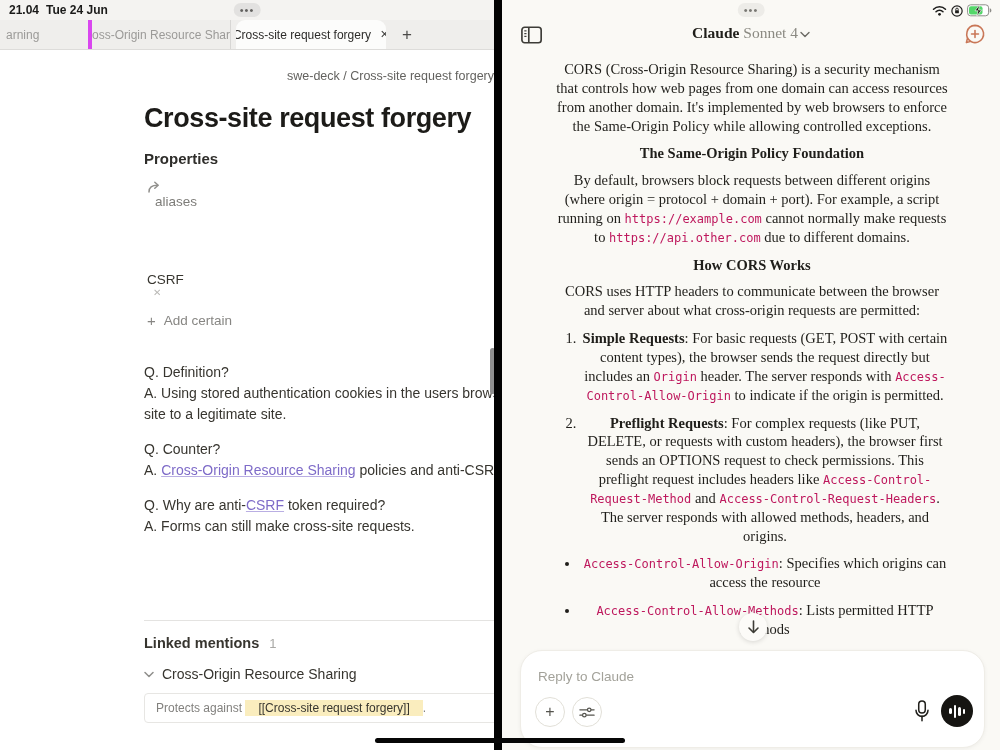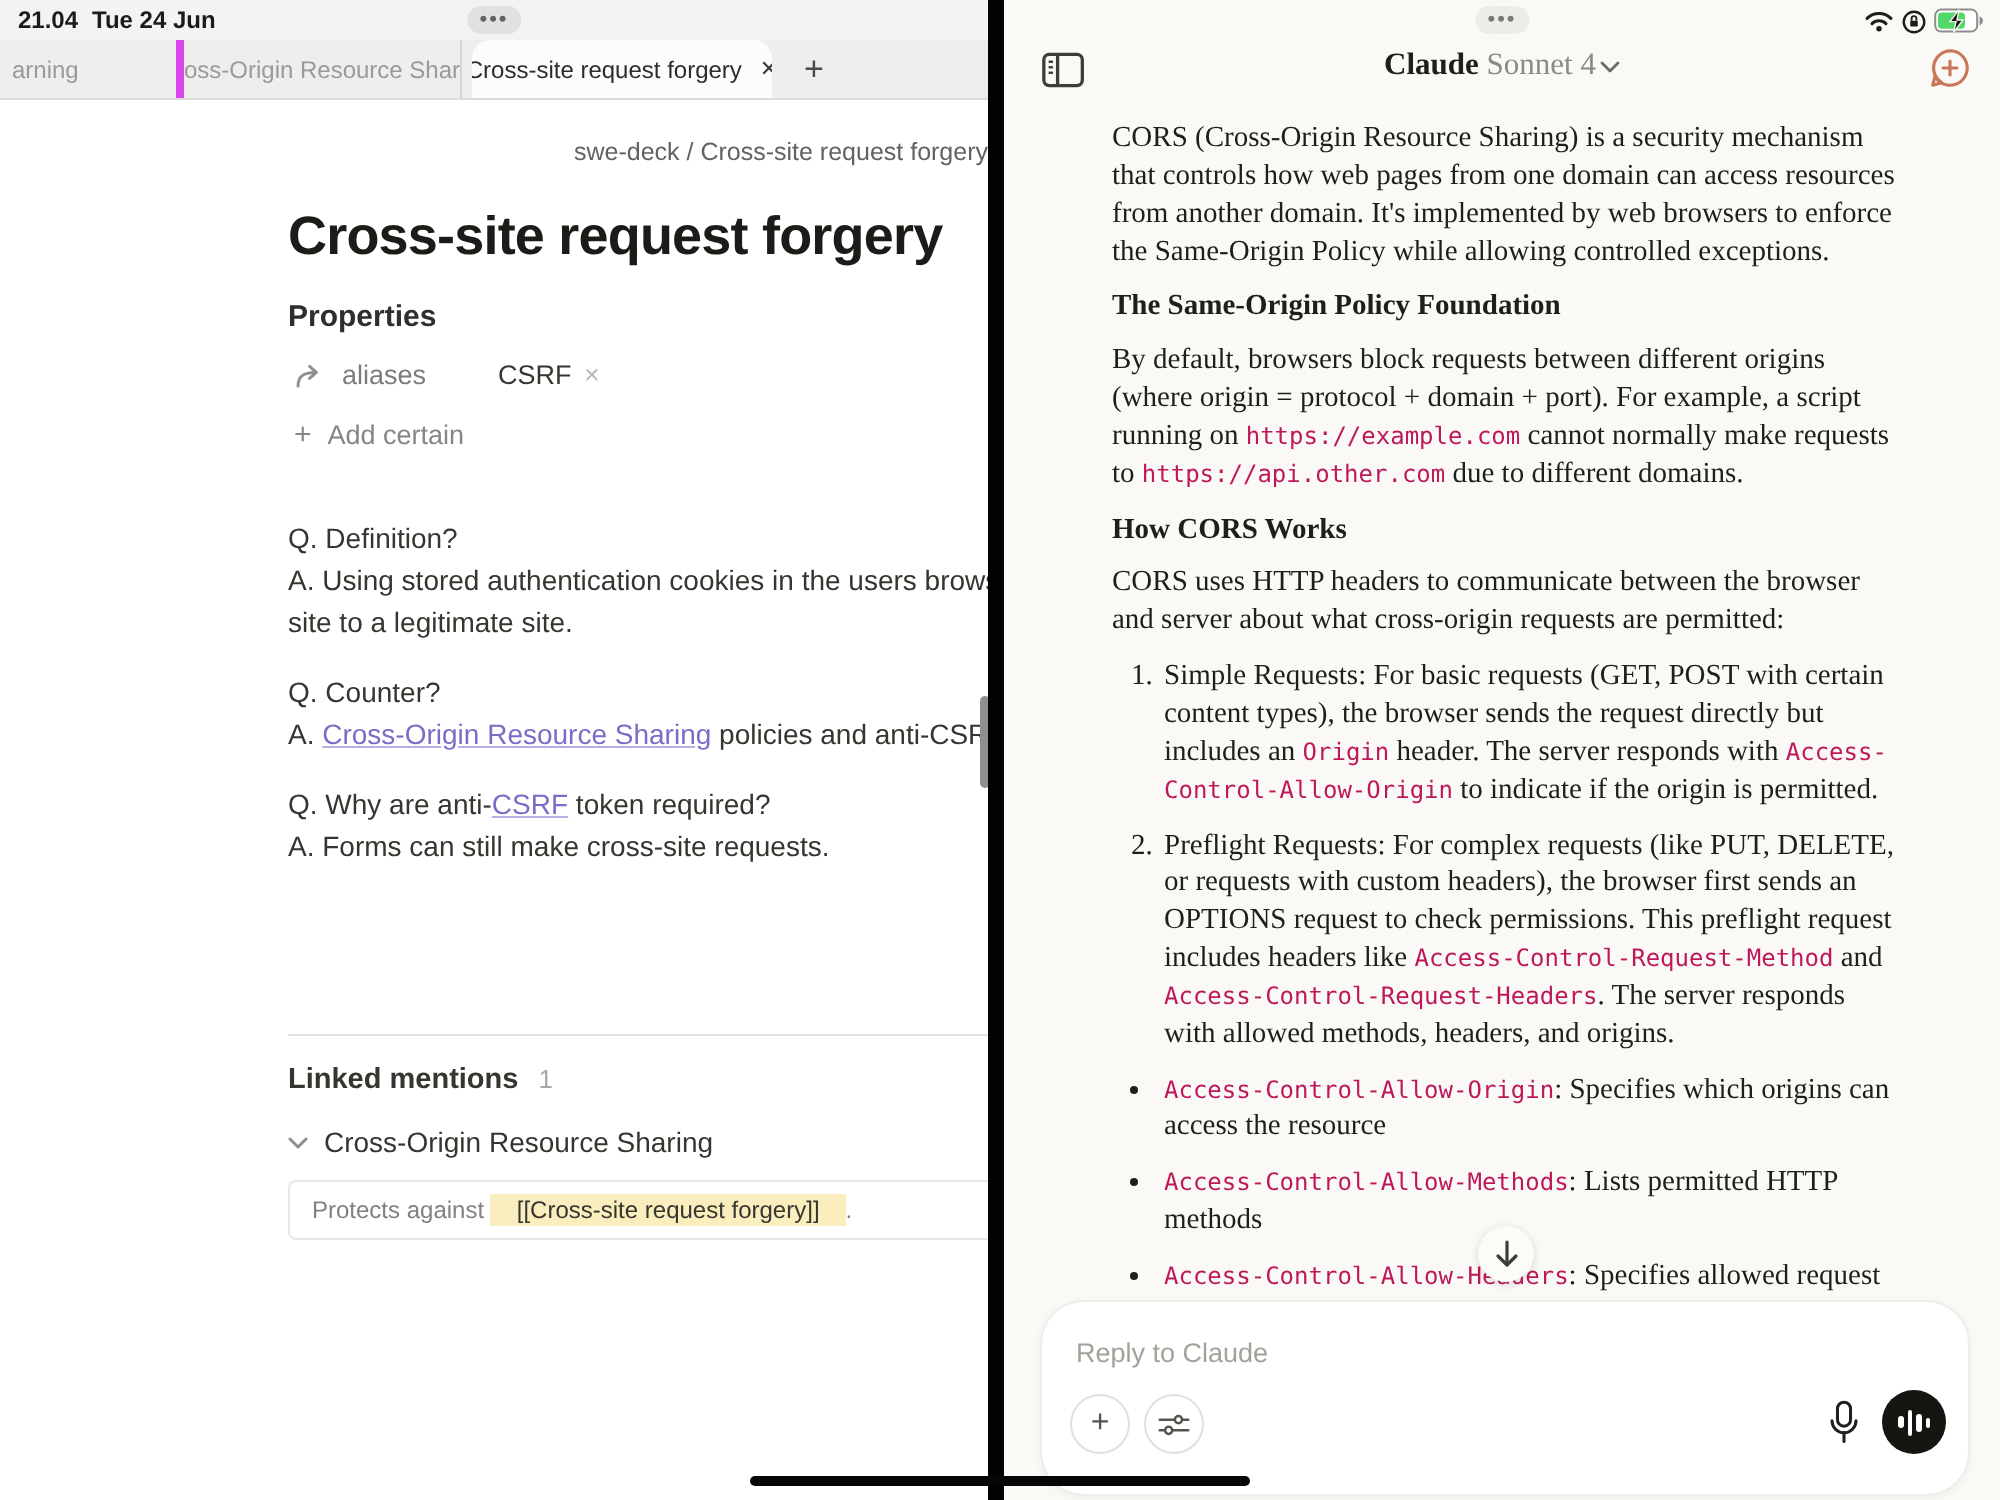--- a/index.html
+++ b/index.html
@@ -27,21 +27,21 @@
   .tab-close { font-size:11px; color:#3c3b39; }
   .tab-plus { width:42px; display:flex; align-items:center; justify-content:center;
               font-size:17px; color:#4c4b49; }
 
   .notion-body { position:absolute; left:0; top:61px; width:100%; bottom:0;
                  background:#fff; padding-left:144px; }
   .breadcrumb { margin-top:8px; text-align:right; white-space:nowrap;
                 font-size:12.5px; color:#63625f; }
   .page-title { margin-top:20px; font-size:27px; font-weight:700; letter-spacing:-0.4px; color:#1c1b18; }
   .props-head { margin-top:16px; font-size:15px; font-weight:600; color:#2f2e2b; }
-  .prop-row { margin-top:13px; display:flex; align-items:center; padding-left:3px; }
+  .prop-row { margin-top:13px; display:flex; align-items:flex-start; padding-left:3px;flex-direction:column; }
   .prop-icon { width:16px; height:14px; }
   .prop-name { margin-left:8px; font-size:13.5px; color:#7d7c78; flex:0 0 78px; }
   .prop-val { font-size:13.5px; color:#37352F; }
   .prop-x { margin-left:6px; font-size:10px; color:#B9B8B5; }
   .addprop { margin-top:14px; display:flex; align-items:center; gap:8px; padding-left:3px;
              font-size:13.5px; color:#878683; }
   .addprop .plus { font-size:15px; color:#878683; }
 
   .qa-section { margin-top:33px; font-size:14px; color:#37352F; line-height:21px; }
   .qa-group { margin-bottom:14px; }
@@ -76,27 +76,27 @@
   .hdr-sidebar-btn { position:absolute; left:19px; top:5px; width:22px; height:20px; }
   .hdr-title { position:absolute; left:0; top:4px; width:100%; text-align:center;
                font-family:"Liberation Serif", serif; font-size:15.5px; color:#8B8A82; }
   .hdr-title .app { font-weight:700; color:#1F1E19; }
   .hdr-chevron { display:inline-block; margin-left:2px; }
   .hdr-new-chat { position:absolute; right:14px; top:3px; width:22px; height:22px; }
 
   .chat-area { position:absolute; left:0; top:52px; right:0; bottom:0;
                padding:8px 52px 0 54px; overflow:hidden;
                font-family:"Liberation Serif", serif; font-size:14.5px; line-height:1.3;
-               color:#1F1E1A; }
+               color:#1F1E1A;text-align:center; }
   .cp { margin:0 0 9px; }
   .ch { margin:3px 0 8px; font-weight:700; }
   .clist { margin:2px 0 9px; padding-left:24px; }
   .clist li { margin-bottom:9px; padding-left:2px; }
   .code { font-family:"DejaVu Sans Mono", monospace; font-size:12px; color:#be185d; }
-  .b { font-weight:400;margin-top:38px; }
+  .b { font-weight:700;margin-top:38px; }
 
   .scroll-down-btn { position:absolute; left:237px; top:613px; width:28px; height:28px;
                      border-radius:50%; background:#FCFBF8; box-shadow:0 1px 5px rgba(0,0,0,0.14);
                      display:flex; align-items:center; justify-content:center; z-index:3; }
 
   .composer { position:absolute; left:18px; right:15px; top:650px; height:98px;
               background:#FFFFFF; border:1px solid #EFEDE7; border-radius:22px;
               box-shadow:0 1px 4px rgba(0,0,0,0.05); z-index:4; }
   .composer-ph { position:absolute; left:17px; top:18px; font-size:13.5px; color:#A3A29A; }
   .cbtn { position:absolute; width:30px; height:30px; border-radius:50%;

